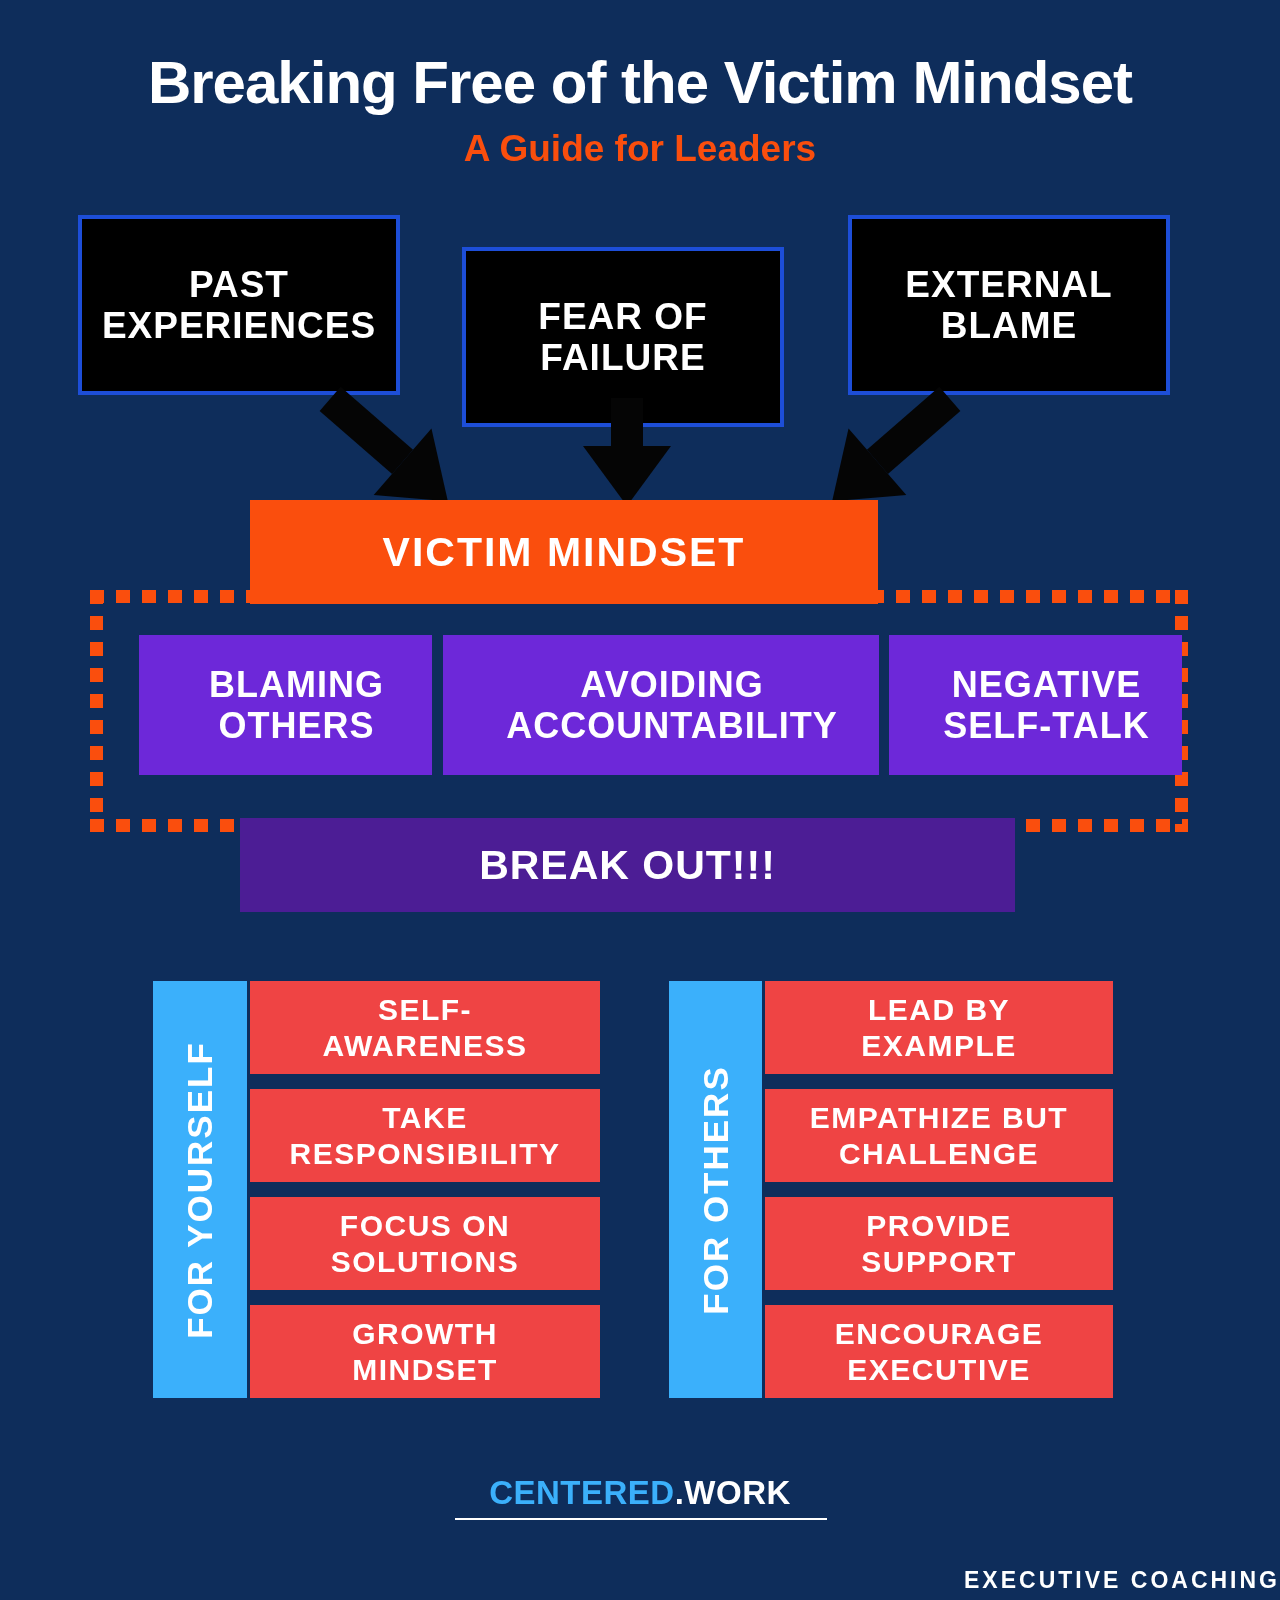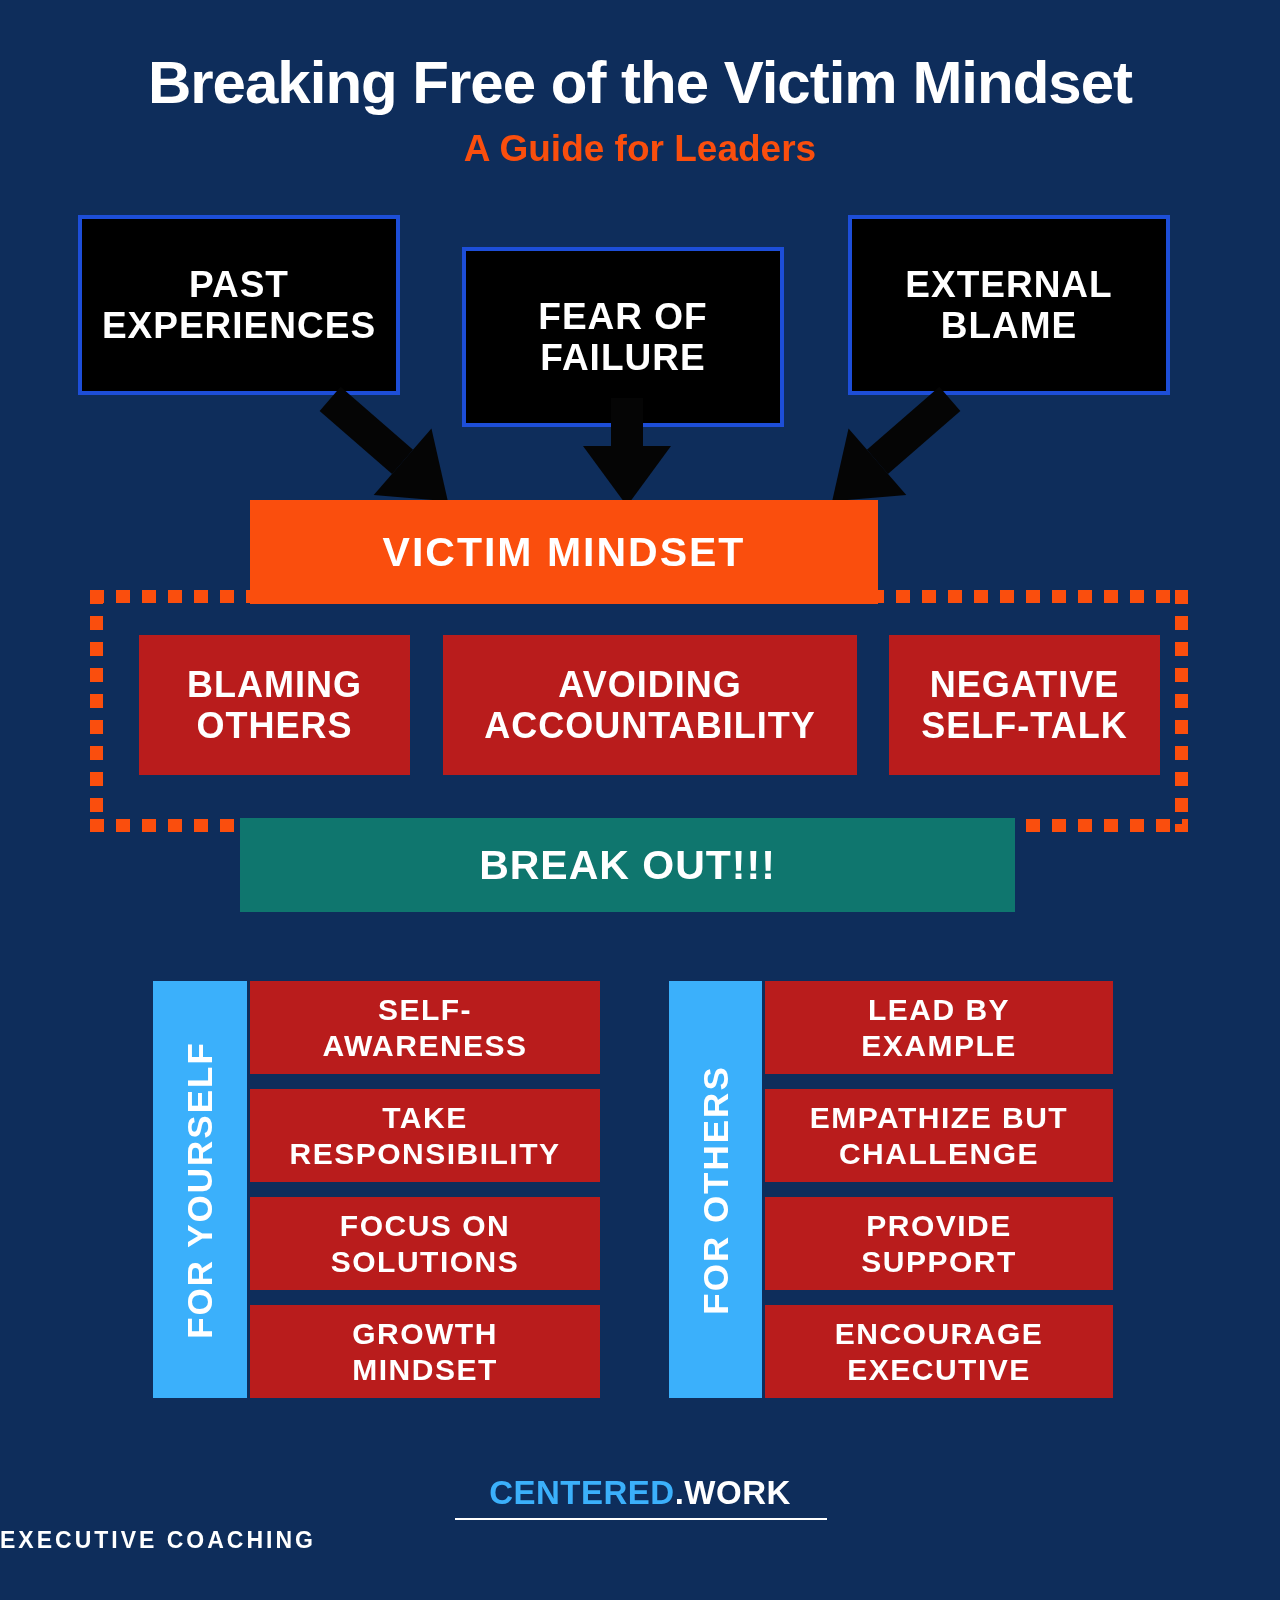--- a/index.html
+++ b/index.html
@@ -60,34 +60,34 @@
     background:repeating-linear-gradient(to right,#fa4e0d 0 14px,transparent 14px 26px);
   }
   .dash-v {
     position:absolute; top:0; width:13px; height:100%;
     background:repeating-linear-gradient(to bottom,#fa4e0d 0 14px,transparent 14px 26px);
   }
   .dash-top { top:0; } .dash-bottom { bottom:0; }
   .dash-left { left:0; } .dash-right { right:0; }
   
   .symptom {
-    position:absolute; top:635px; height:140px; background:#b91c1c;
-    display:flex; align-items:center; justify-content:center; z-index:2;
+    position:absolute; top:635px; height:140px; background:#6d28d9;
+    display:flex; align-items:center; justify-content:center; z-index:2;padding-left:22px;
   }
   #symptom-1 { left:139px; width:271px; }
   #symptom-2 { left:443px; width:414px; }
   #symptom-3 { left:889px; width:271px; }
   .symptom-label {
     font-size:36px; font-weight:bold; letter-spacing:1px; color:#ffffff;
     line-height:1.15; text-align:center; white-space:pre-line;
   }
   
   .breakout-bar {
     position:absolute; left:240px; top:818px; width:775px; height:94px;
-    background:#0f766e; display:flex; align-items:center; justify-content:center;
+    background:#4c1d95; display:flex; align-items:center; justify-content:center;
     z-index:3;
   }
   .breakout-label { font-size:41px; font-weight:bold; letter-spacing:1px; color:#ffffff; }
   
   .group { position:absolute; top:981px; height:417px; }
   #group-yourself { left:153px; width:447px; }
   #group-others   { left:669px; width:444px; }
   .spine {
     position:absolute; left:0; top:0; width:94px; height:100%;
     background:#3bb0fb; display:flex; align-items:center; justify-content:center;
@@ -96,38 +96,38 @@
   .spine-label {
     transform:rotate(-90deg); white-space:nowrap; color:#ffffff;
     font-size:35px; font-weight:bold; letter-spacing:2px;
   }
   .items {
     position:absolute; left:97px; right:0; top:0;
     display:flex; flex-direction:column; gap:15px;
   }
   #group-others .items { left:96px; }
   .item {
-    height:93px; background:#b91c1c;
+    height:93px; background:#ef4444;
     display:flex; align-items:center; justify-content:center;
   }
   .item-label {
     font-size:30px; font-weight:bold; letter-spacing:1.5px; color:#ffffff;
     line-height:1.18; text-align:center; white-space:pre-line;
   }
   
   .footer-brand {
     position:absolute; top:1474px; left:0; width:100%;
     text-align:center; font-size:33px; font-weight:bold; letter-spacing:0.5px;
   }
   .brand-blue { color:#3bb0fb; }
   .brand-white { color:#ffffff; }
   .footer-line { position:absolute; top:1518px; left:455px; width:372px; height:2px; background:#ffffff; }
   .footer-tagline {
-    position:absolute; top:1527px; left:0; width:100%;
-    text-align:left; font-size:23px; font-weight:bold; letter-spacing:3px; color:#ffffff;
+    position:absolute; top:1567px; left:0; width:100%;
+    text-align:right; font-size:23px; font-weight:bold; letter-spacing:3px; color:#ffffff;
   }
 </style>
 </head>
 <body>
 
 <div class="canvas">
 
   <h1 class="title">Breaking Free of the Victim Mindset</h1>
   <h2 class="subtitle">A Guide for Leaders</h2>
 

